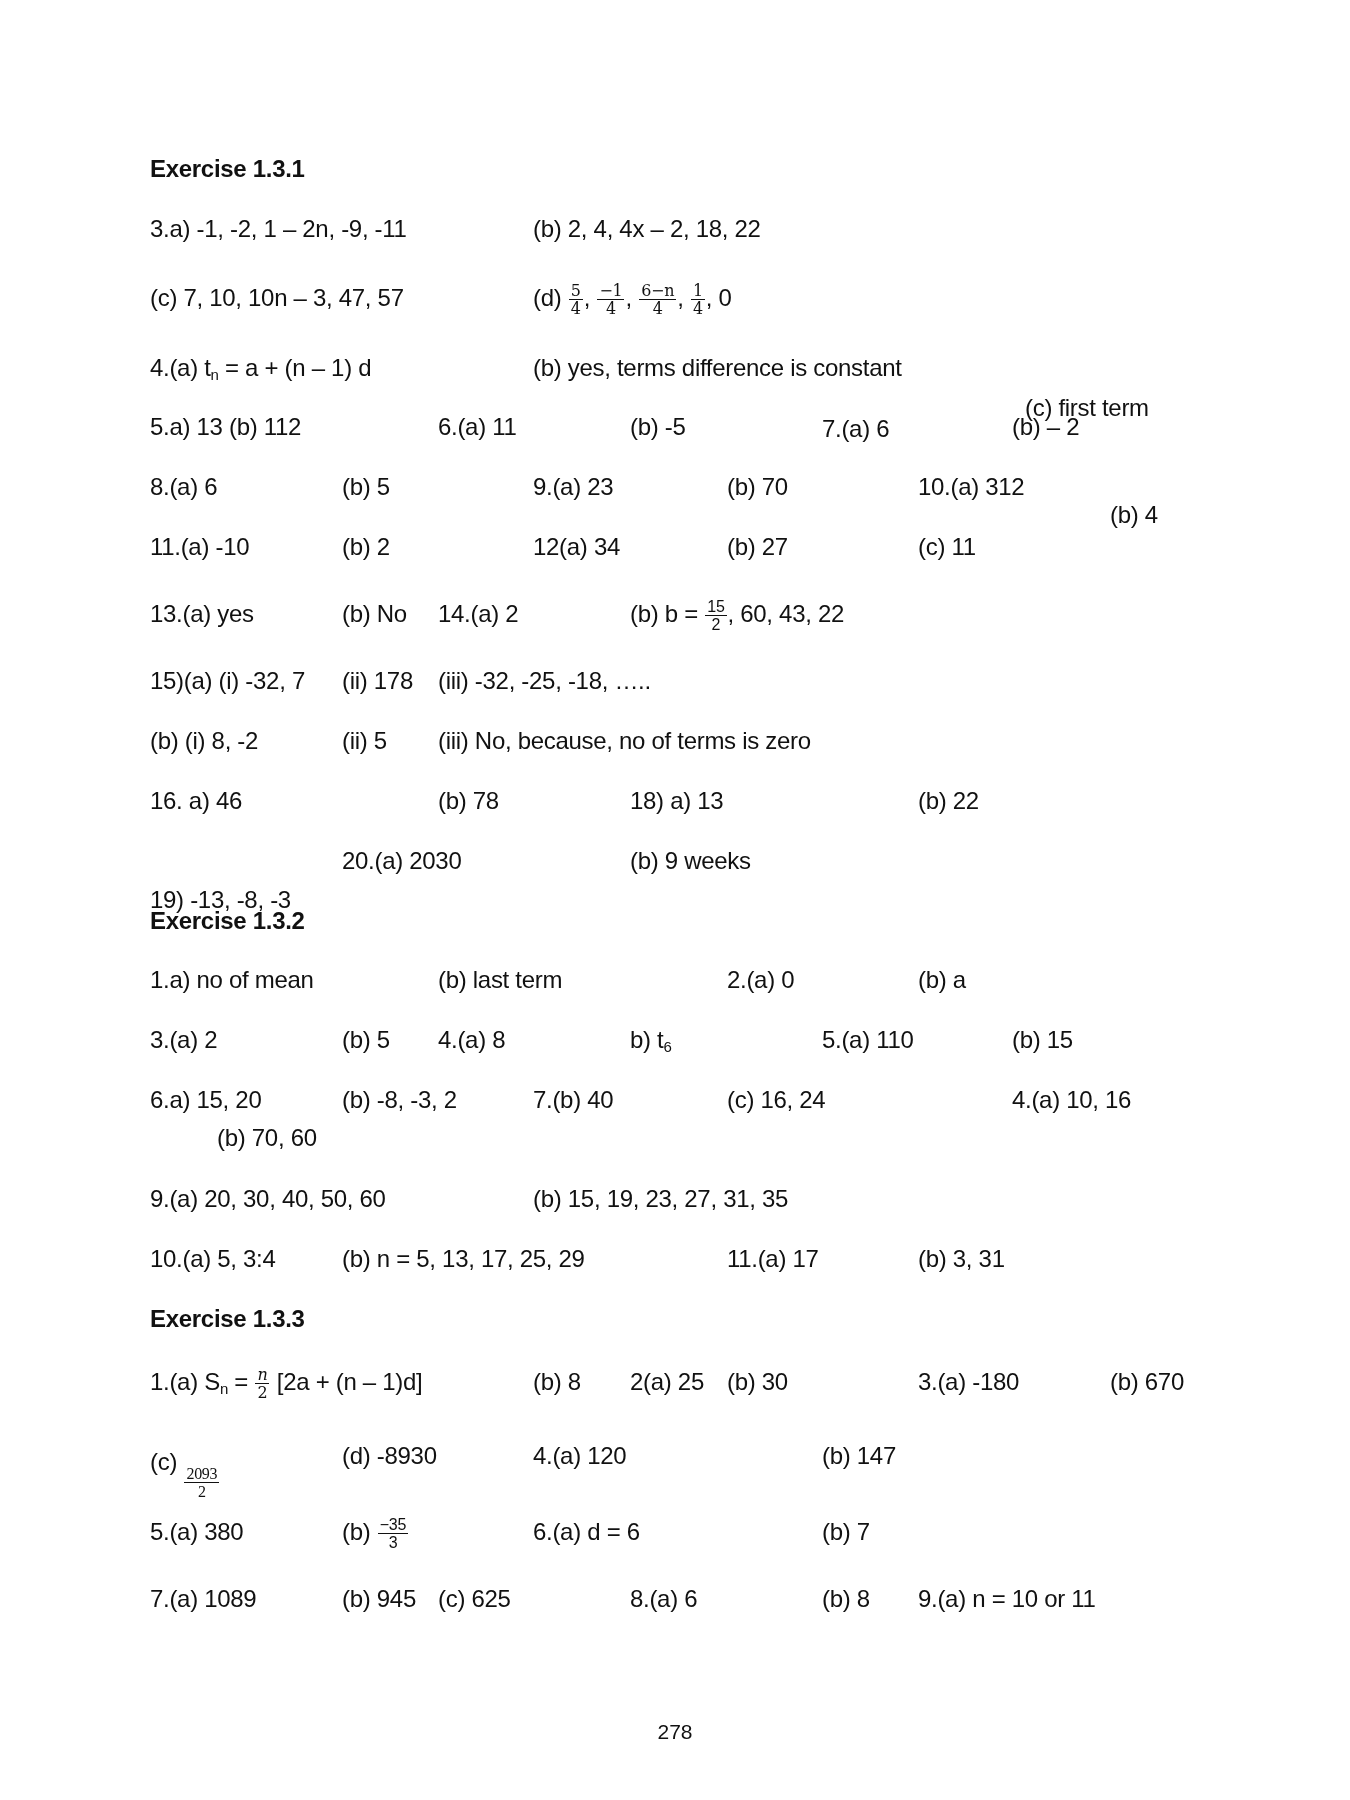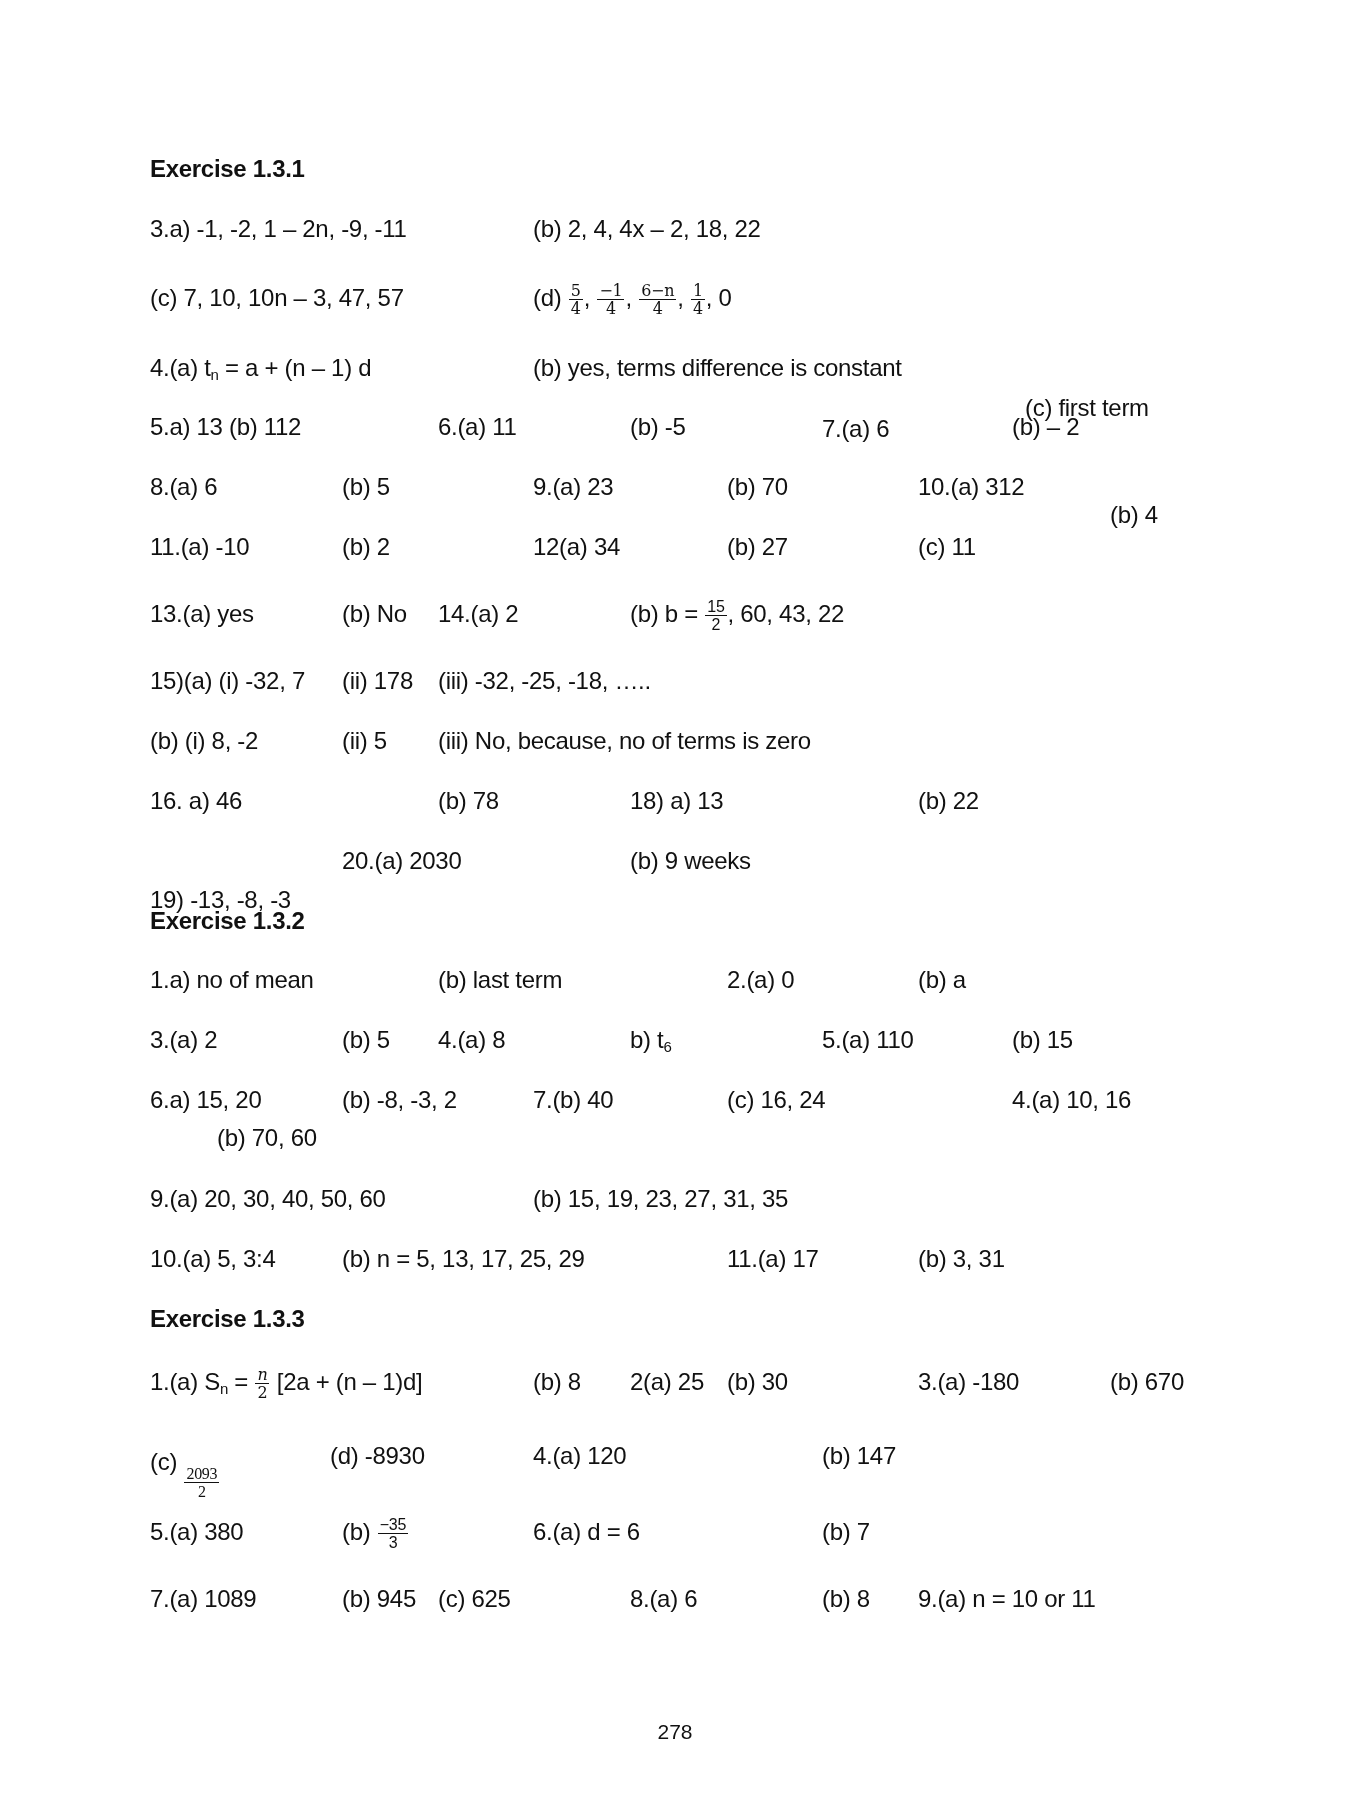--- a/index.html
+++ b/index.html
@@ -122,21 +122,21 @@
 <div class="t" style="left:533px;top:1368px;">(b) 8</div>
 <div class="t" style="left:630px;top:1368px;">2(a) 25</div>
 <div class="t" style="left:727px;top:1368px;">(b) 30</div>
 <div class="t" style="left:918px;top:1368px;">3.(a) -180</div>
 <div class="t" style="left:1110px;top:1368px;">(b) 670</div>
 
 <div class="t" style="left:150px;top:1428px;line-height:56px;">
   <span>(c)</span>
   <span class="frac" style="font-family:Liberation Serif, serif;margin-top:37px;"><span class="num">2093</span><span class="den">2</span></span>
 </div>
-<div class="t" style="left:330px;top:1442px;">(d) -8930</div>
+<div class="t" style="left:342px;top:1442px;">(d) -8930</div>
 <div class="t" style="left:533px;top:1442px;">4.(a) 120</div>
 <div class="t" style="left:822px;top:1442px;">(b) 147</div>
 
 <div class="t" style="left:150px;top:1518px;">5.(a) 380</div>
 <div class="t" style="left:342px;top:1504px;line-height:56px;">
   <span>(b)</span>
   <span class="frac" style="font-family:'Liberation Sans',sans-serif;"><span class="num">−35</span><span class="den">3</span></span>
 </div>
 <div class="t" style="left:533px;top:1518px;">6.(a) d = 6</div>
 <div class="t" style="left:822px;top:1518px;">(b) 7</div>

